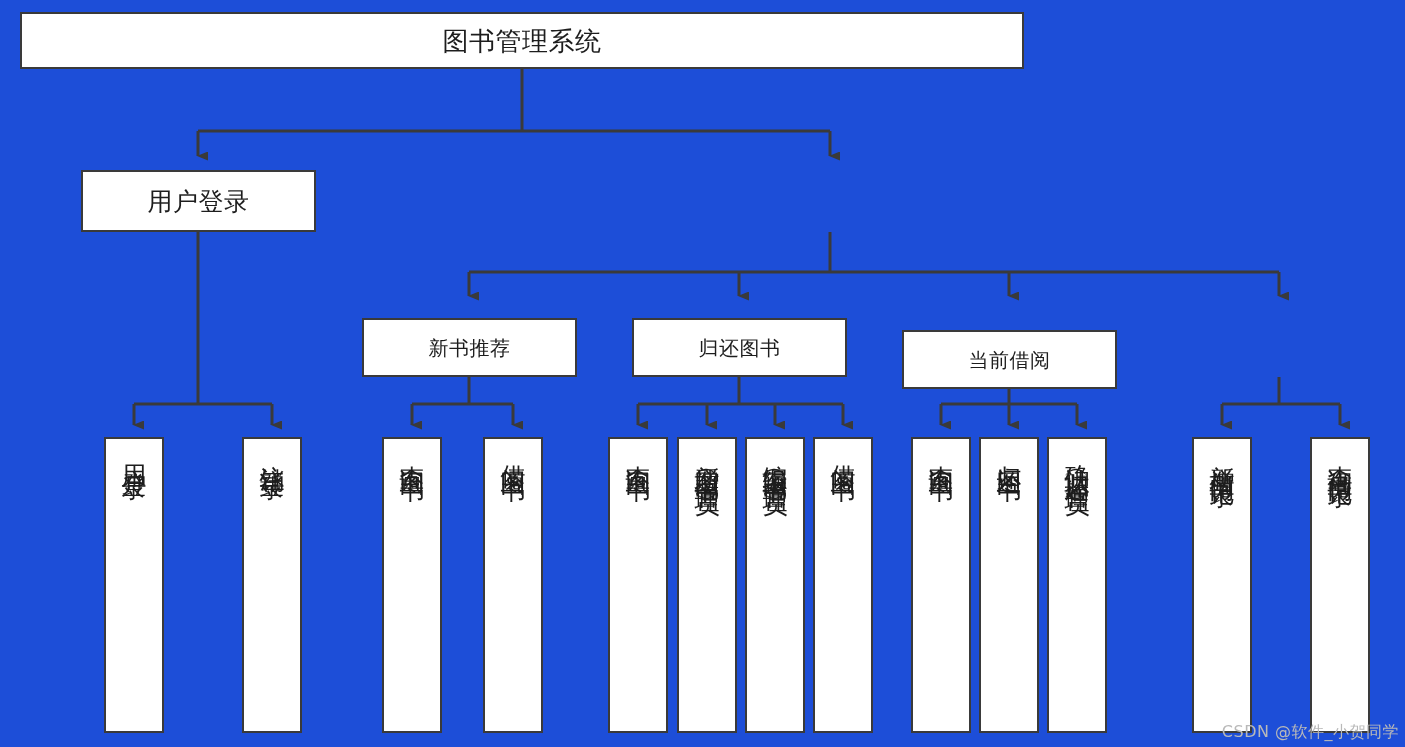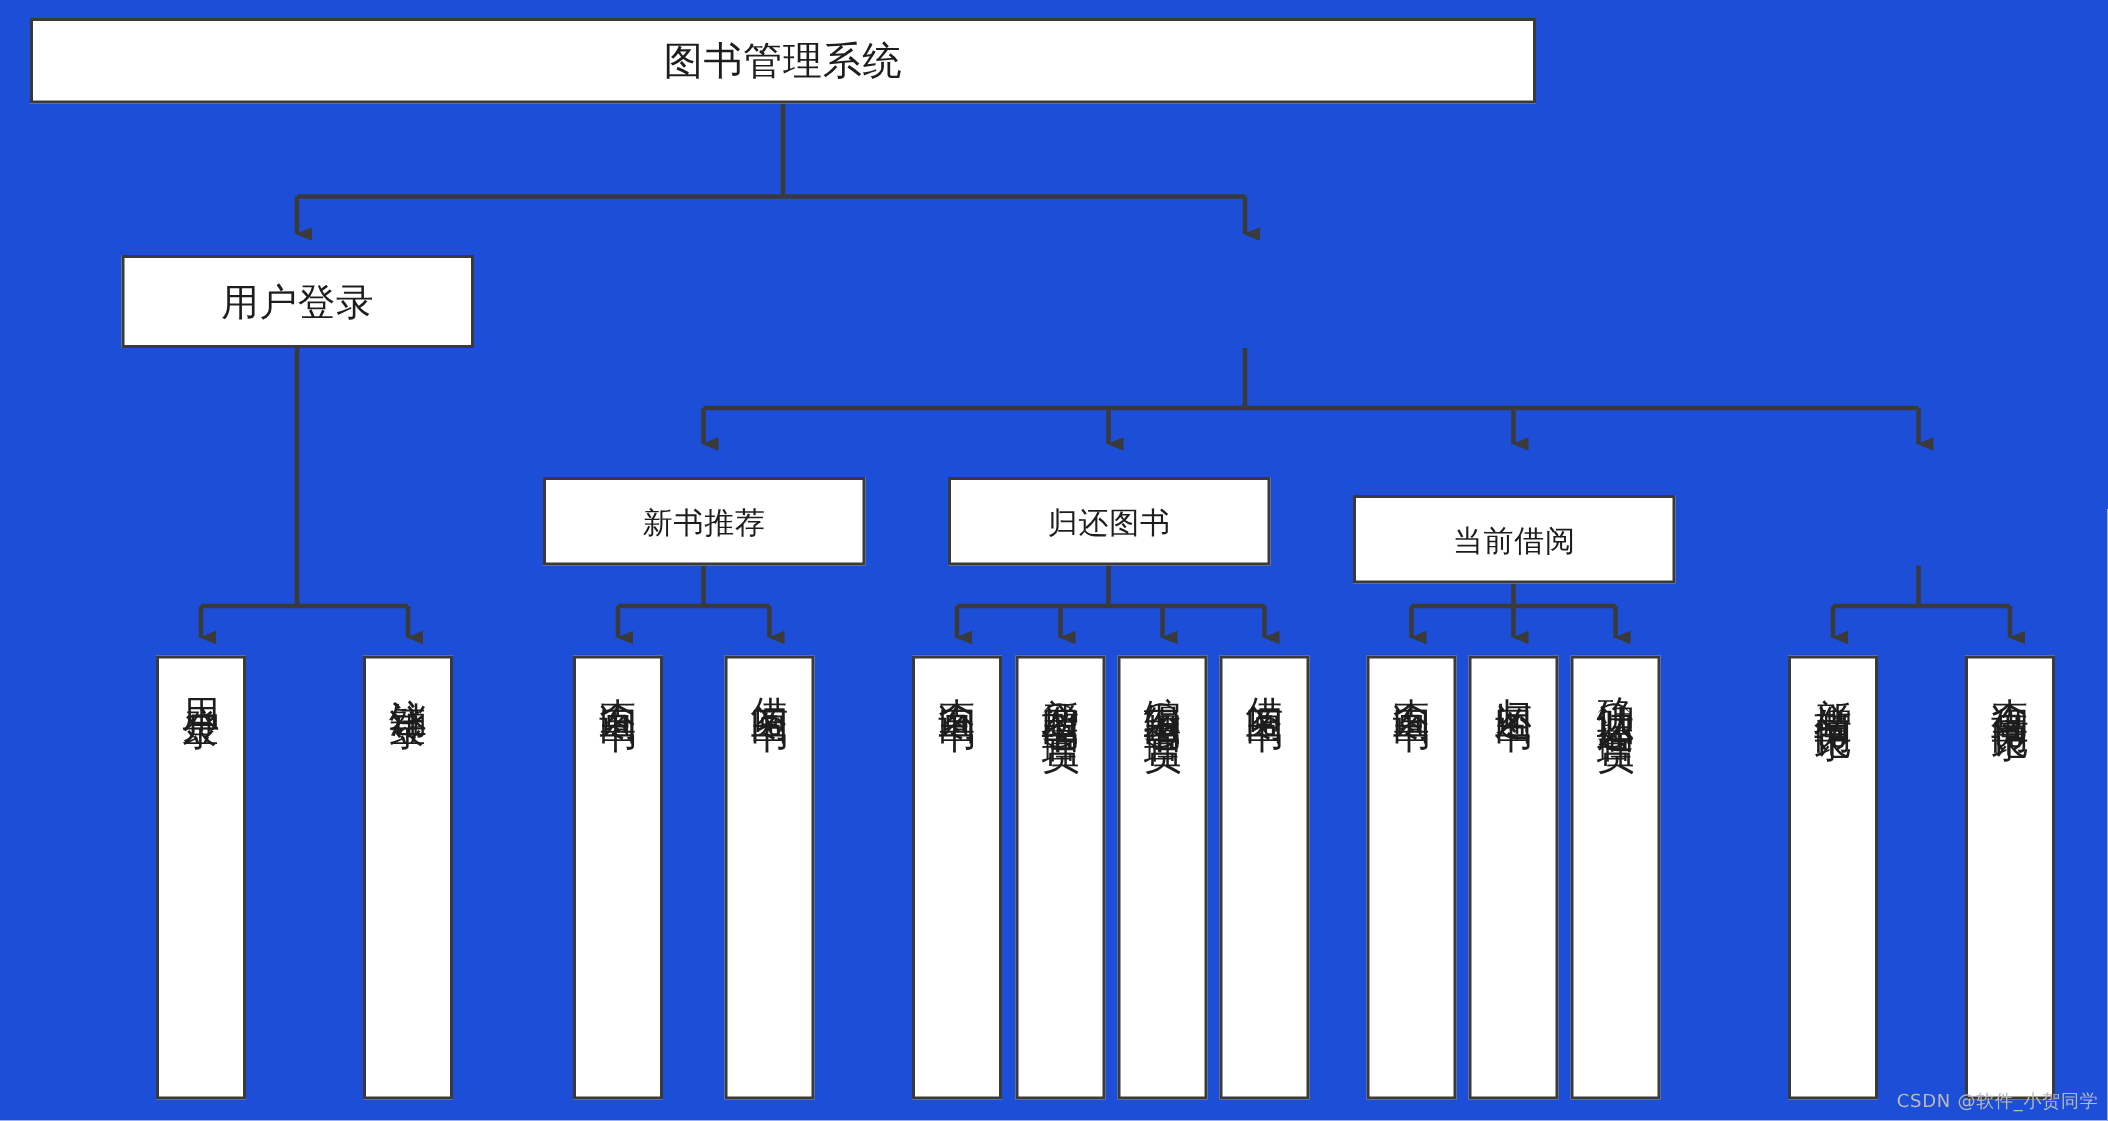--- a/index.html
+++ b/index.html
@@ -65,21 +65,21 @@
     font-size: 25px;
     line-height: 1.08;
     letter-spacing: 4px;
     white-space: nowrap;
     text-align: left;
   }
   .watermark {
     position: absolute;
     right: 6px;
     bottom: 4px;
-    font-size: 12px;
+    font-size: 16px;
     color: #b9b9b9;
     letter-spacing: 0.5px;
     white-space: nowrap;
     pointer-events: none;
   }
 </style>
 </head>
 <body>
 
 <div id="canvas">

